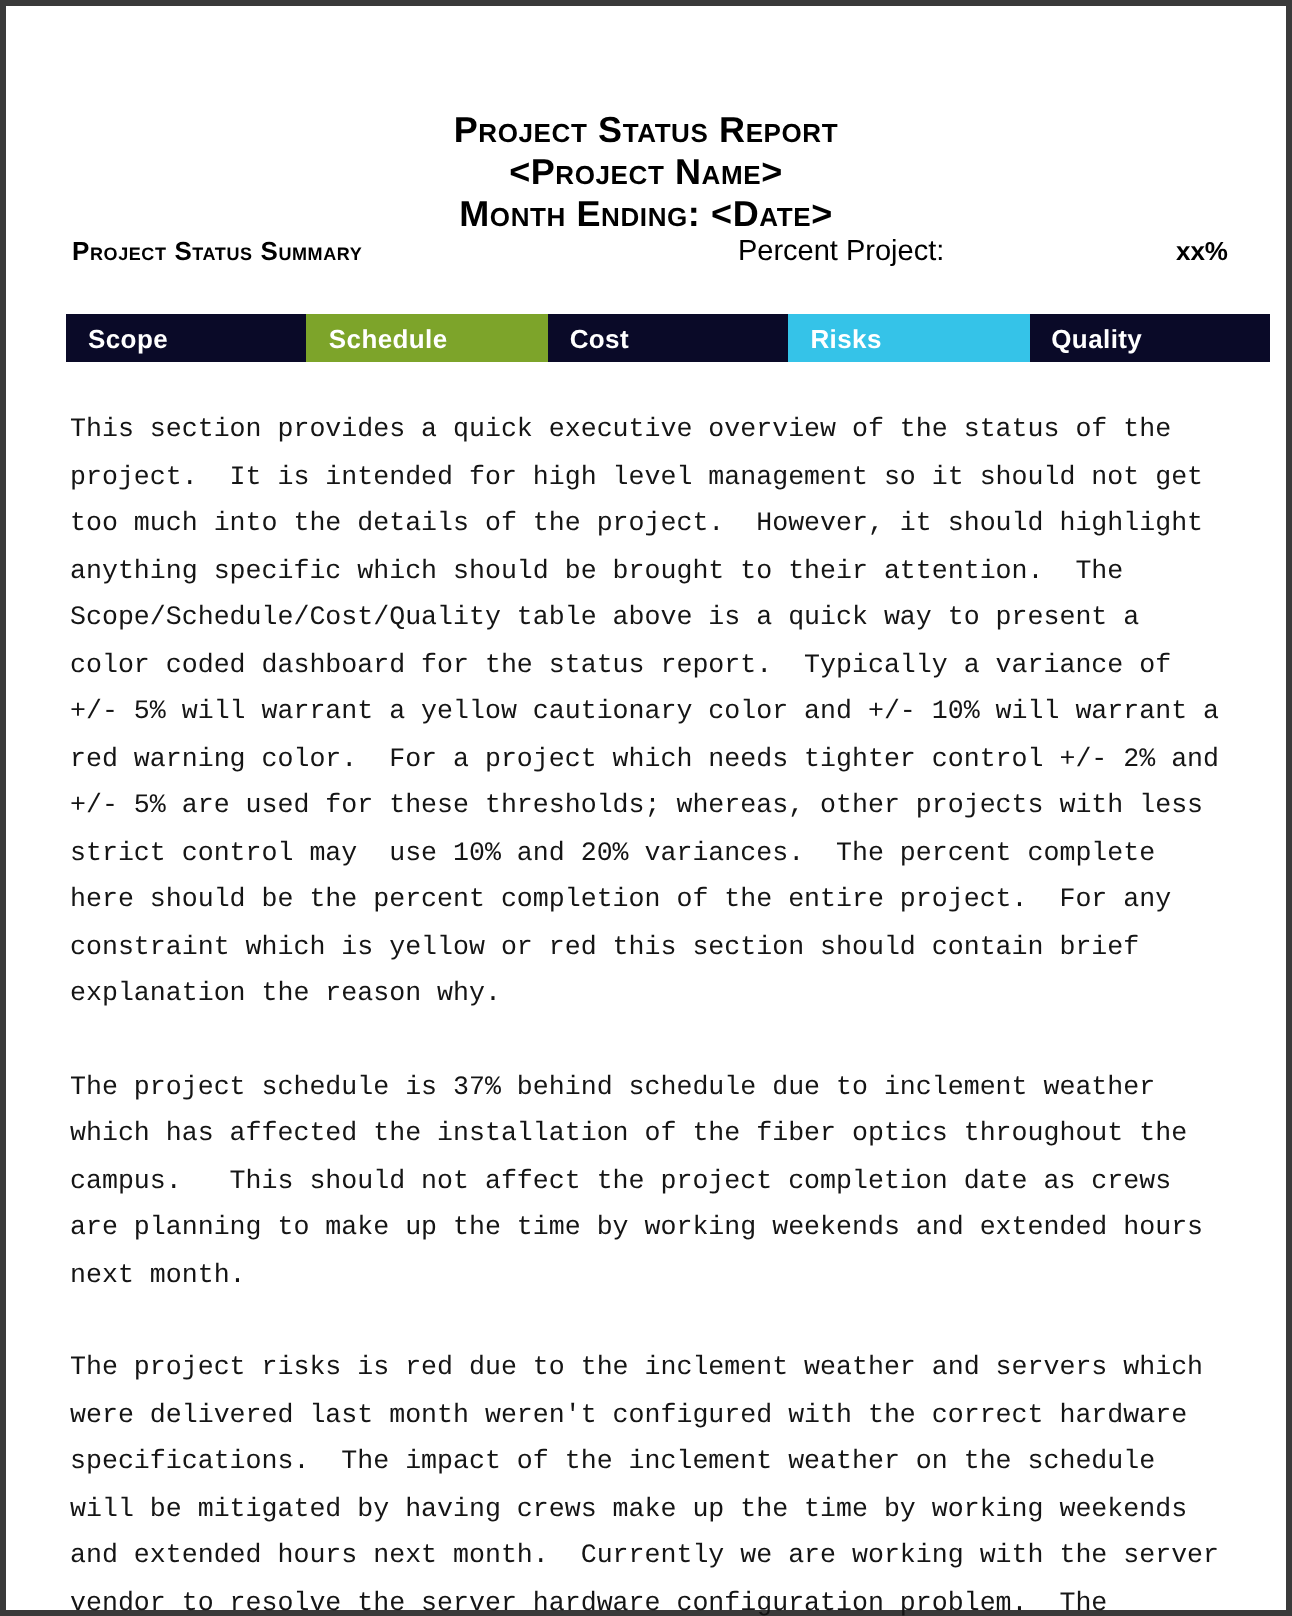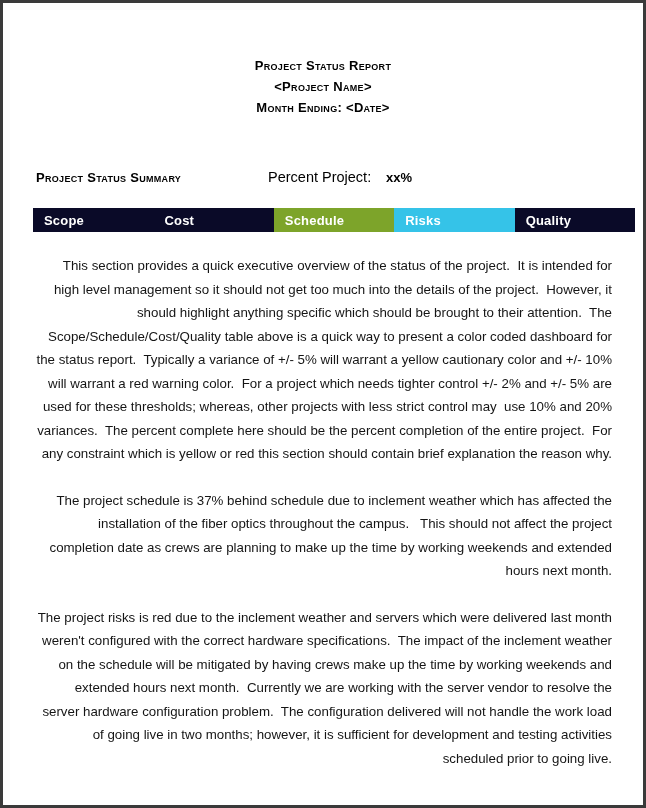--- a/index.html
+++ b/index.html
@@ -40,33 +40,33 @@
     margin: 10px 0 0 0;
     color: #000;
   }
 
   .subtitle-block {
     text-align: center;
     margin-top: 34px;
   }
   .subtitle-line {
     font-weight: bold;
-    font-size: 13px;
+    font-size: 18px;
     font-variant: small-caps;
     letter-spacing: 0.3px;
     line-height: 21px;
     color: #000;
   }
 
   
   .summary-row {
     display: flex;
     align-items: baseline;
-    margin-top: 51px;
     padding-left: 4px;
+    justify-content: space-between;
   }
   .summary-heading {
     font-weight: bold;
     font-size: 13px;
     font-variant: small-caps;
     letter-spacing: 0.3px;
     width: 232px;
     flex: 0 0 232px;
   }
   .pct-label {
@@ -107,23 +107,24 @@
   
   .body-copy {
     margin-top: 22px;
     padding-left: 3px;
     padding-right: 2px;
   }
   .body-copy p {
     font-size: 13.3px;
     line-height: 23.5px;
     margin: 0 0 23px 0;
-    text-align: right;
+    text-align: left;
     color: #151515;
     white-space: pre-wrap;
+    font-family: Liberation Mono, monospace;
   }
   .body-copy p:last-child { margin-bottom: 0; }
 </style>
 </head>
 <body>
 
 <div id="page">
   <div class="inner">
 
 
@@ -136,25 +137,25 @@
     <div class="summary-row">
       <div class="summary-heading">Project Status Summary</div>
       <div class="pct-label">Percent Project:</div>
       <div class="pct-value">xx%</div>
     </div>
 
     <div class="status-bar" id="status-bar">
         <div class="status-cell" style="background: rgb(10, 10, 40);">
           <span class="cell-label">Scope</span>
         </div>
+        <div class="status-cell" style="background: rgb(125, 164, 42);">
+          <span class="cell-label">Schedule</span>
+        </div>
         <div class="status-cell" style="background: rgb(10, 10, 40);">
           <span class="cell-label">Cost</span>
-        </div>
-        <div class="status-cell" style="background: rgb(125, 164, 42);">
-          <span class="cell-label">Schedule</span>
         </div>
         <div class="status-cell" style="background: rgb(53, 195, 232);">
           <span class="cell-label">Risks</span>
         </div>
         <div class="status-cell" style="background: rgb(10, 10, 40);">
           <span class="cell-label">Quality</span>
         </div>
       </div>
 
     <div class="body-copy" id="body-copy">

